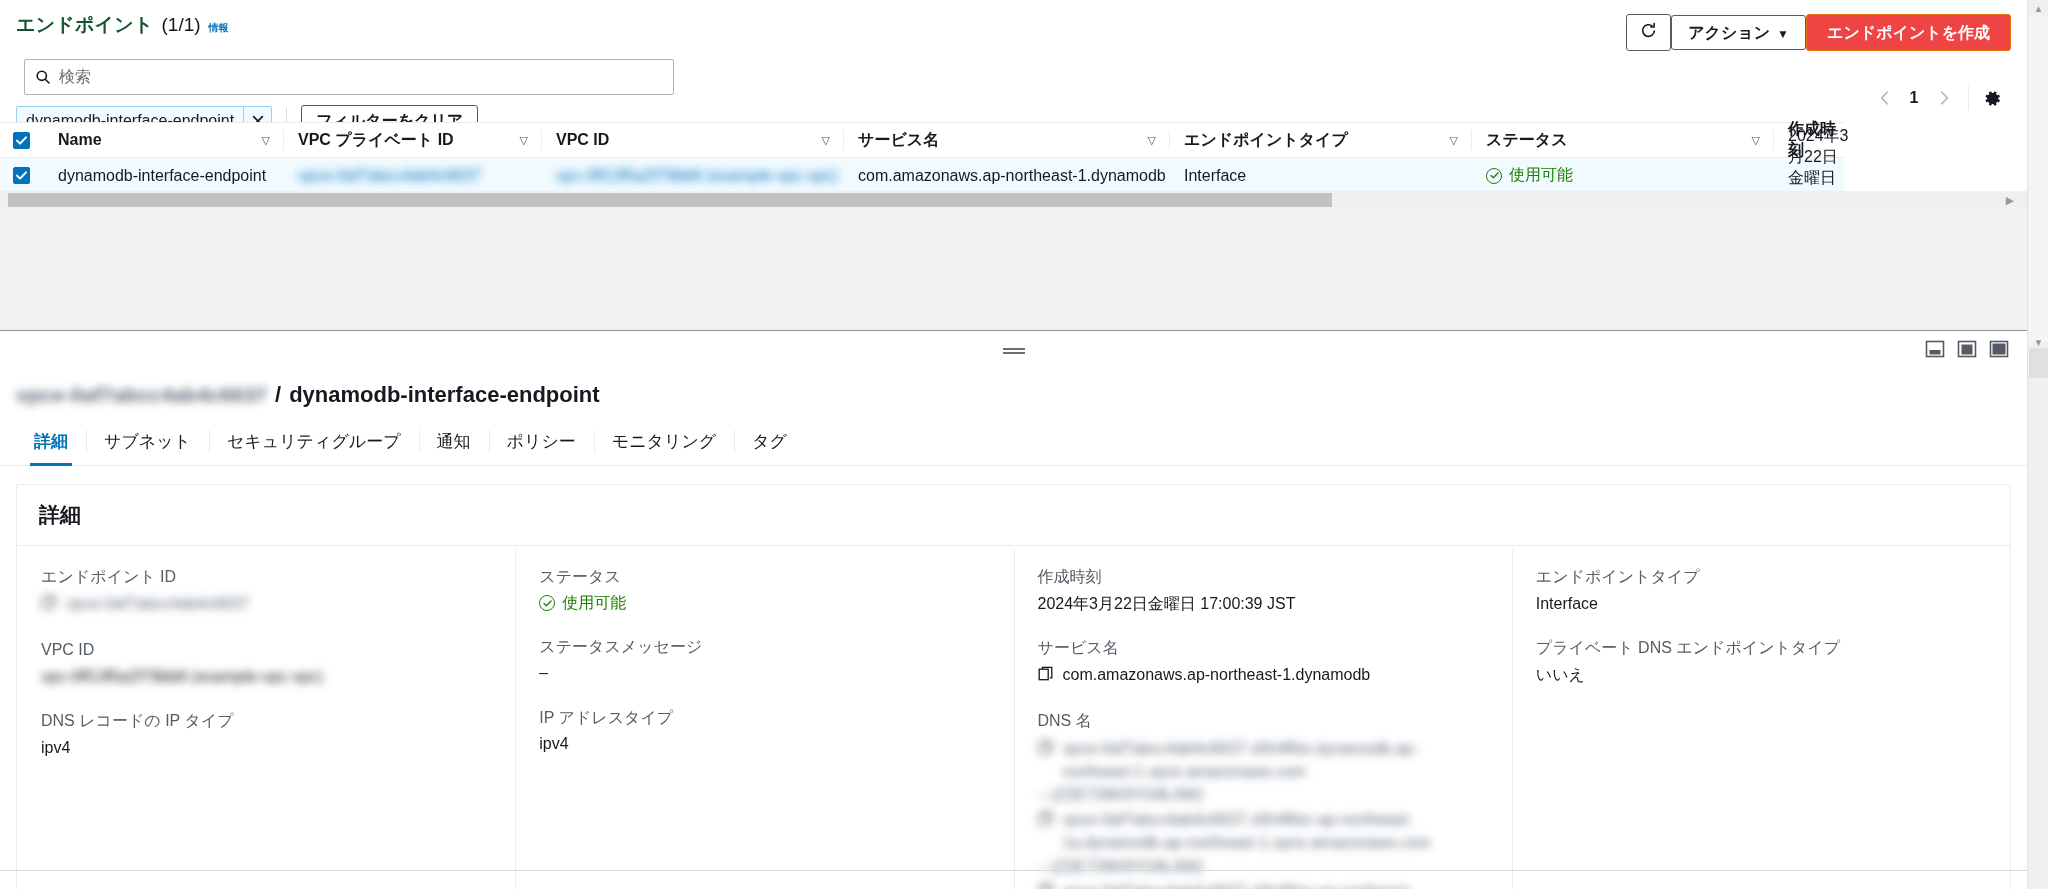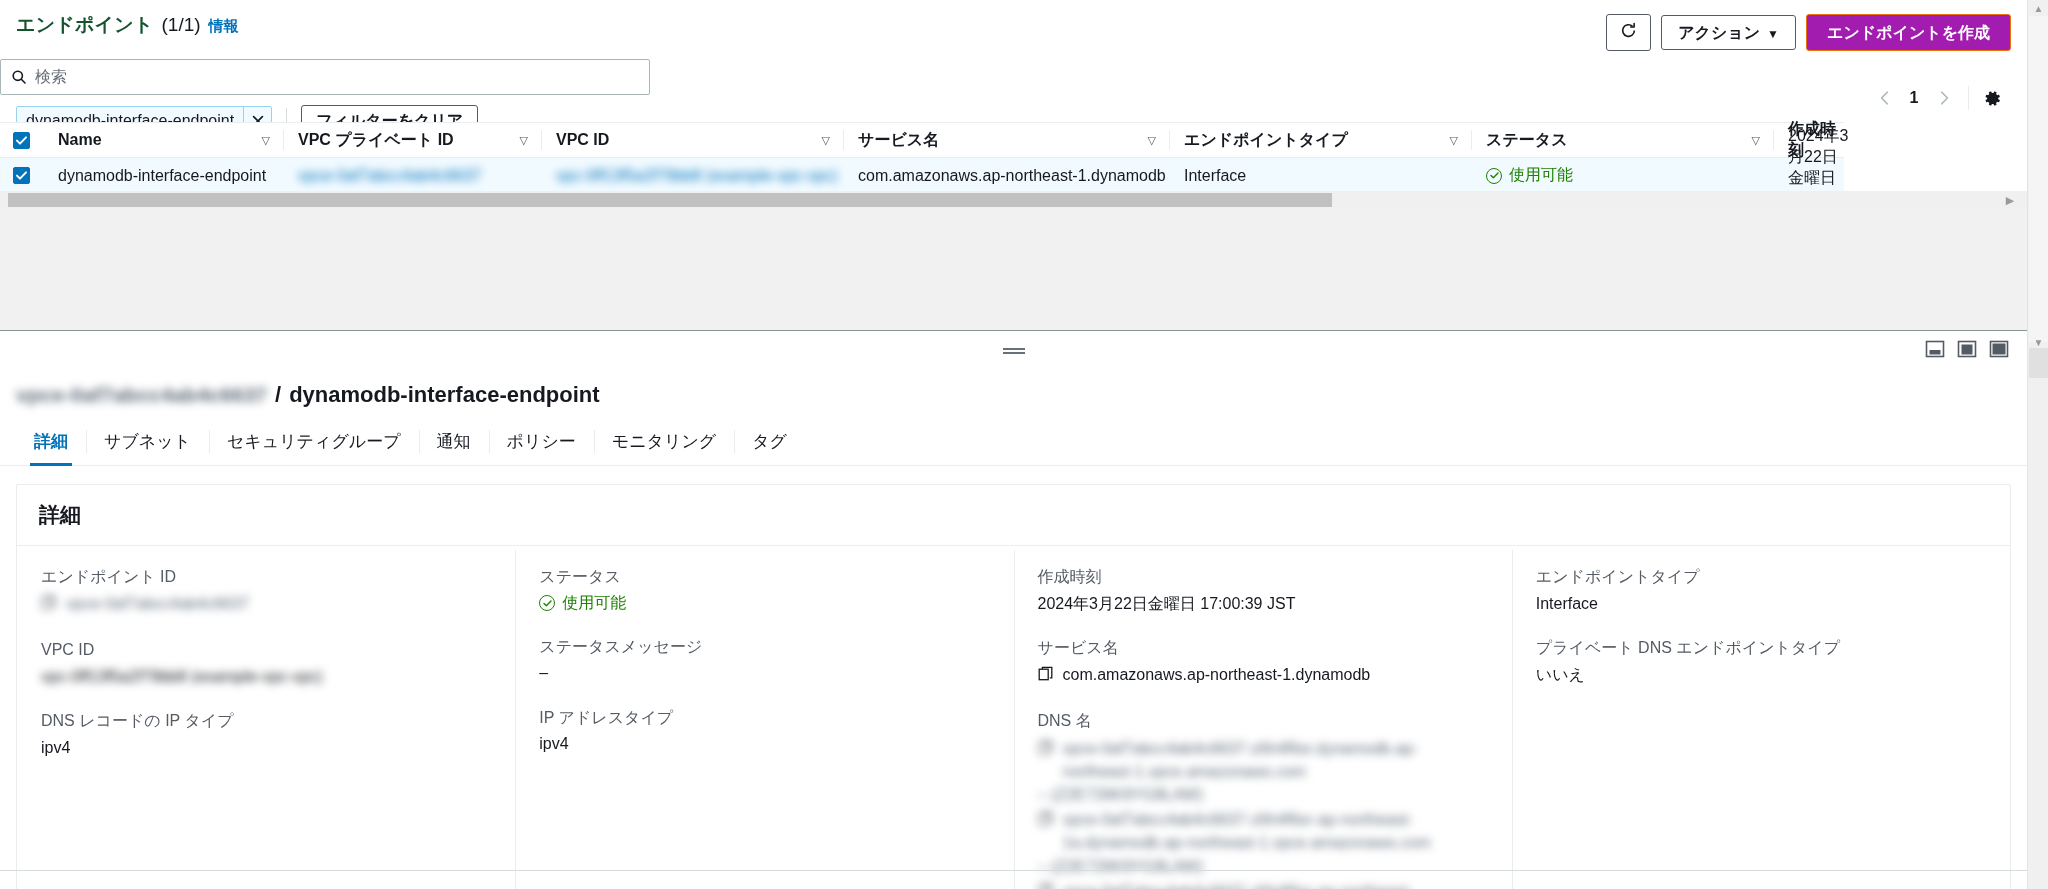--- a/index.html
+++ b/index.html
@@ -22,38 +22,38 @@
     background:#ffffff;
   }
 
   .list-header {
     display:flex; align-items:flex-start; justify-content:space-between;
     padding: 12px 16px 0 16px;
   }
   .title-row { display:flex; align-items:baseline; gap:8px; }
   .title-main { font-size: 19px; font-weight: 700; letter-spacing:.2px; color:#14532d; }
   .title-count { font-size: 19px; font-weight: 400; color:#16191f; }
-  .title-info { font-size: 15px; color:#0073bb; font-weight:700; cursor:pointer; }
-
-  .header-actions { display:flex; align-items:center; gap:10px; padding-top:2px; }
+  .title-info { font-size: 10px; color:#0073bb; font-weight:700; cursor:pointer; }
+
+  .header-actions { display:flex; align-items:center; gap:0; padding-top:2px; }
   .btn {
     background:#ffffff; border:1px solid #545b64; border-radius:3px;
     color:#16191f; font-size:16px; font-weight:700;
     padding: 7px 16px; cursor:pointer; line-height:1.2;
     font-family:"Liberation Sans", sans-serif; white-space:nowrap;
   }
   .btn-icon { padding: 7px 13px; display:flex; align-items:center; justify-content:center; }
   .btn-primary {
-    background:#a21caf; border:1px solid #ec7211; color:#ffffff;
+    background:#ef4444; border:1px solid #ec7211; color:#ffffff;
     font-weight:700; padding: 8px 20px;
   }
   .caret { display:inline-block; margin-left:7px; font-size:12px; }
 
   
-  .search-wrap { padding: 8px 16px 0 0; }
+  .search-wrap { padding: 8px 16px 0 24px; }
   .search-box {
     position:relative; width: 650px; height: 36px;
     border:1px solid #aab7b8; border-radius:2px; background:#ffffff;
     display:flex; align-items:center;
   }
   .search-icon { position:absolute; left:10px; top:9px; width:16px; height:16px; }
   .search-input {
     border:0; outline:0; width:100%; height:100%;
     padding: 0 12px 0 34px; font-size:16px;
     color:#16191f; background:transparent;

